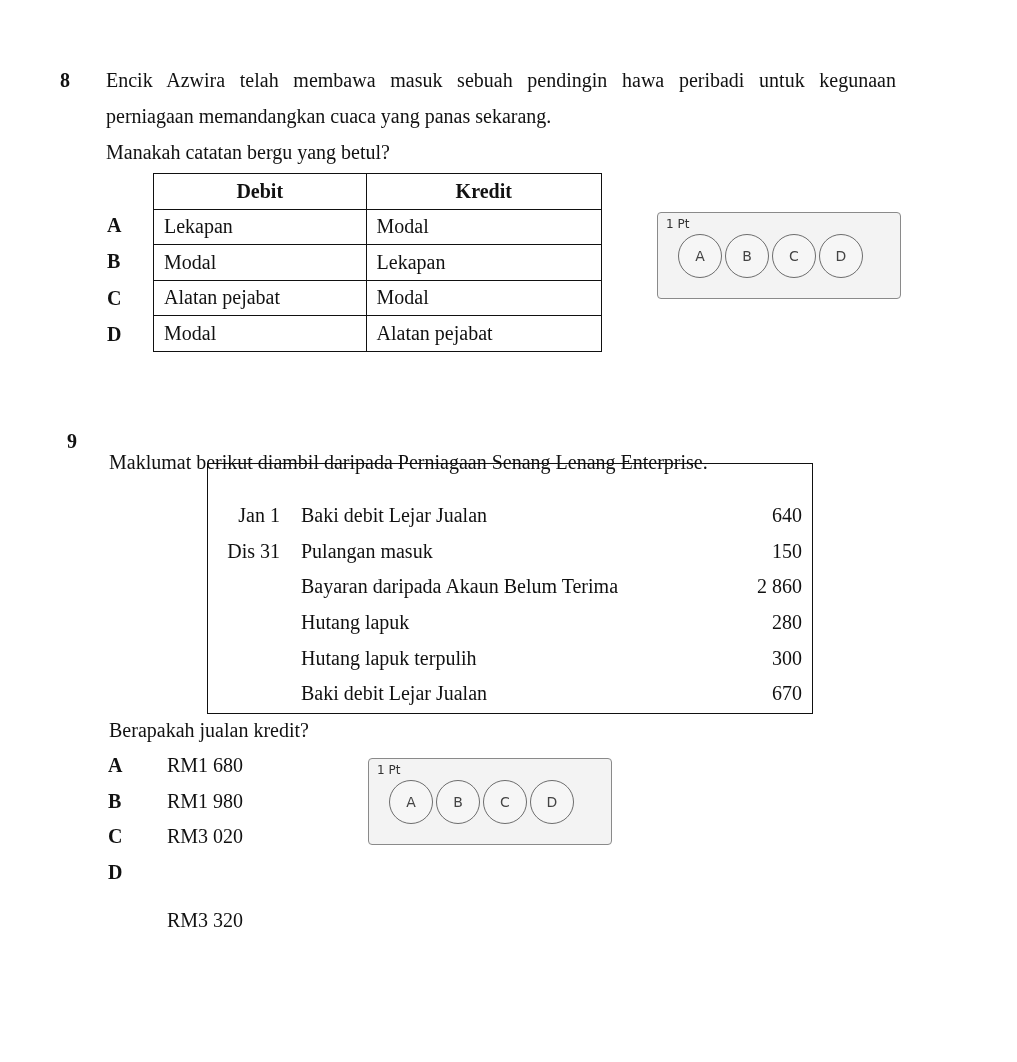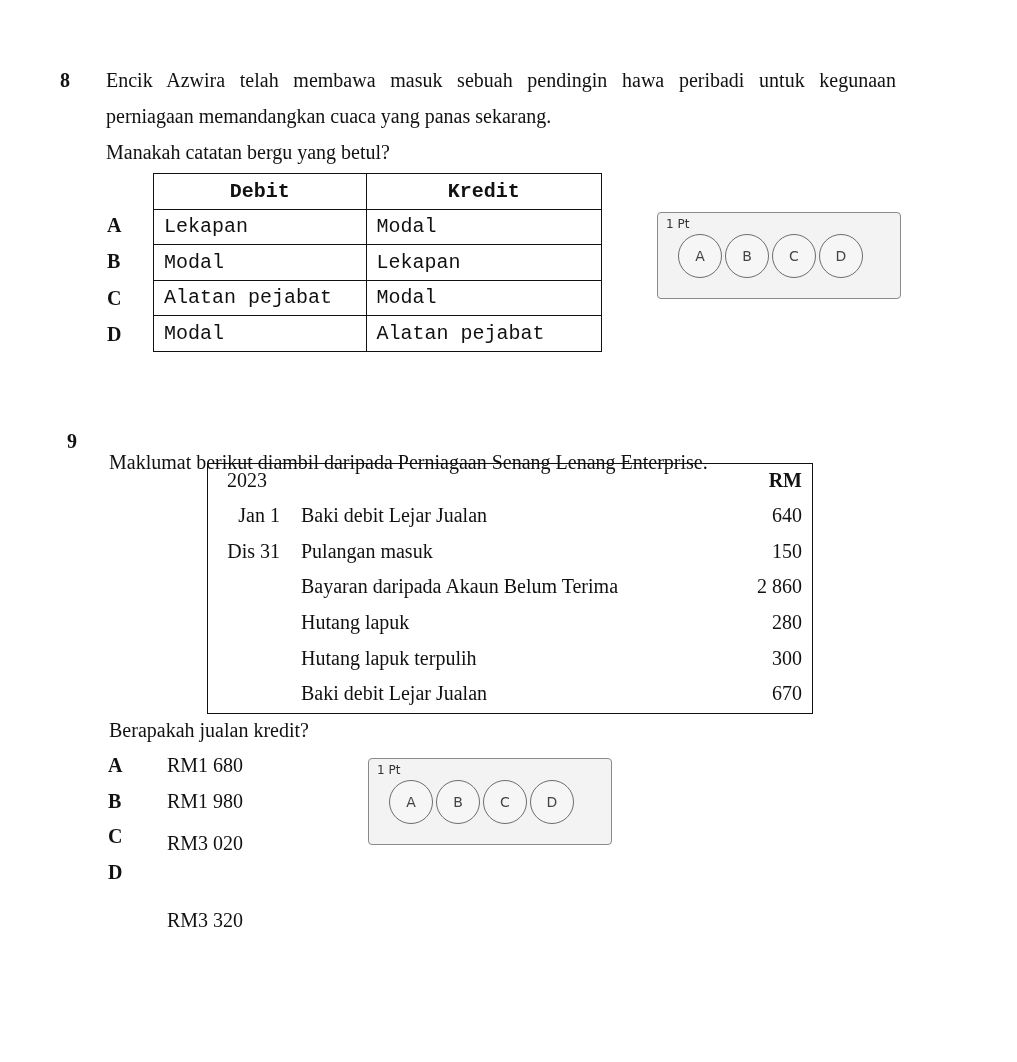--- a/index.html
+++ b/index.html
@@ -35,21 +35,20 @@
     }
 
     
     table.t8 {
       position: absolute;
       left: 153px;
       top: 173px;
       width: 449px;
       border-collapse: collapse;
       font-size: 20px;
-      font-family: Liberation Mono, monospace;
     }
     table.t8 th, table.t8 td {
       border: 1.5px solid #111;
       height: 34.5px;
       padding: 0 10px;
       text-align: left;
       vertical-align: middle;
       font-weight: normal;
     }
     table.t8 th {
@@ -213,24 +212,20 @@
     <div class="bubble">B</div>
     <div class="bubble">C</div>
     <div class="bubble">D</div>
   </div>
 </div>
 
 <div class="abs qnum" style="left:67px; top:429px;">9</div>
 <div class="abs qline" style="left:109px; top:450px;">Maklumat berikut diambil daripada Perniagaan Senang Lenang Enterprise.</div>
 
 <div class="ledger">
-  <div class="ledger-row" style="top:4px;">
-    <span class="date left">2023</span>
-    <span class="amt bold">RM</span>
-  </div>
   <div class="ledger-row" style="top:39px;">
     <span class="date">Jan 1</span>
     <span class="desc">Baki debit Lejar Jualan</span>
     <span class="amt">640</span>
   </div>
   <div class="ledger-row" style="top:75px;">
     <span class="date">Dis 31</span>
     <span class="desc">Pulangan masuk</span>
     <span class="amt">150</span>
   </div>
@@ -256,21 +251,21 @@
   </div>
 </div>
 
 <div class="abs qline" style="left:109px; top:718px;">Berapakah jualan kredit?</div>
 
 <div class="opt-letter" style="top:753px;">A</div>
 <div class="opt-text" style="top:753px;">RM1 680</div>
 <div class="opt-letter" style="top:789px;">B</div>
 <div class="opt-text" style="top:789px;">RM1 980</div>
 <div class="opt-letter" style="top:824px;">C</div>
-<div class="opt-text" style="top:824px;margin-top:7px;">RM3 020</div>
+<div class="opt-text" style="top:824px;">RM3 020</div>
 <div class="opt-letter" style="top:860px;">D</div>
 <div class="opt-text" style="top:908px;">RM3 320</div>
 
 <div class="answer-widget" style="left:368px; top:758px;">
   <div class="pt">1 Pt</div>
   <div class="choices">
     <div class="bubble">A</div>
     <div class="bubble">B</div>
     <div class="bubble">C</div>
     <div class="bubble">D</div>

